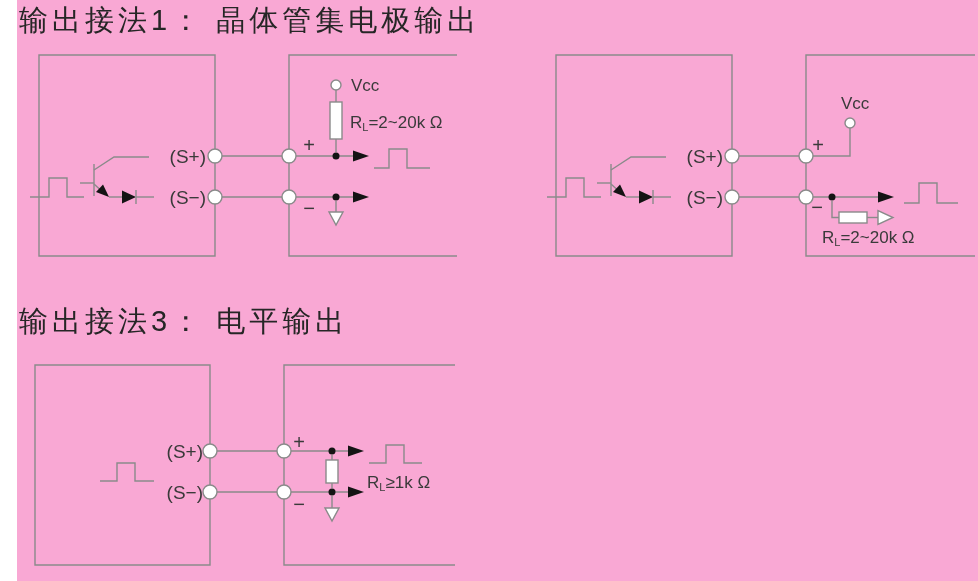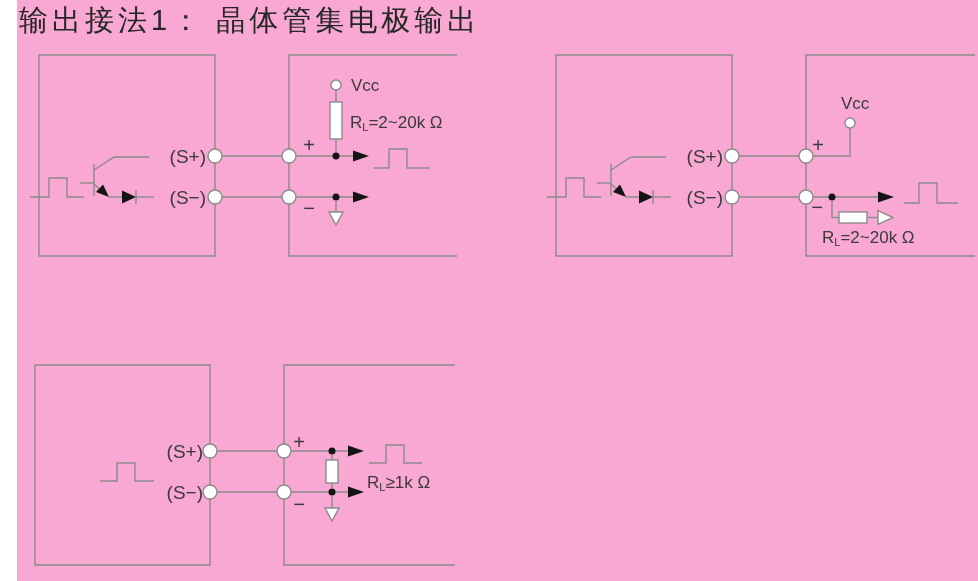--- a/index.html
+++ b/index.html
@@ -22,20 +22,21 @@
   .t20  { font-size:20px; }
   .t17  { font-size:17px; }
   .sub  { font-size:11px; }
 </style>
 </head>
 <body>
 
 <div class="stage">
 
   <div class="title" style="left:2px; top:1px;">输出接法1： 晶体管集电极输出</div>
+  <div class="title" style="left:2px; top:302px;">输出接法3： 电平输出</div>
 
   <svg class="schematic" width="978" height="581" viewBox="0 0 978 581">
 
     <g>
 
       <path class="w" d="M22,55 H198 V256 H22 Z"></path>
       <polyline class="w" points="13,197 32,197 32,178 50,178 50,197 67,197"></polyline>
       <g>
         <path class="w" d="M63,183 H77"></path>
         <path class="w" d="M77,164 V196"></path>

